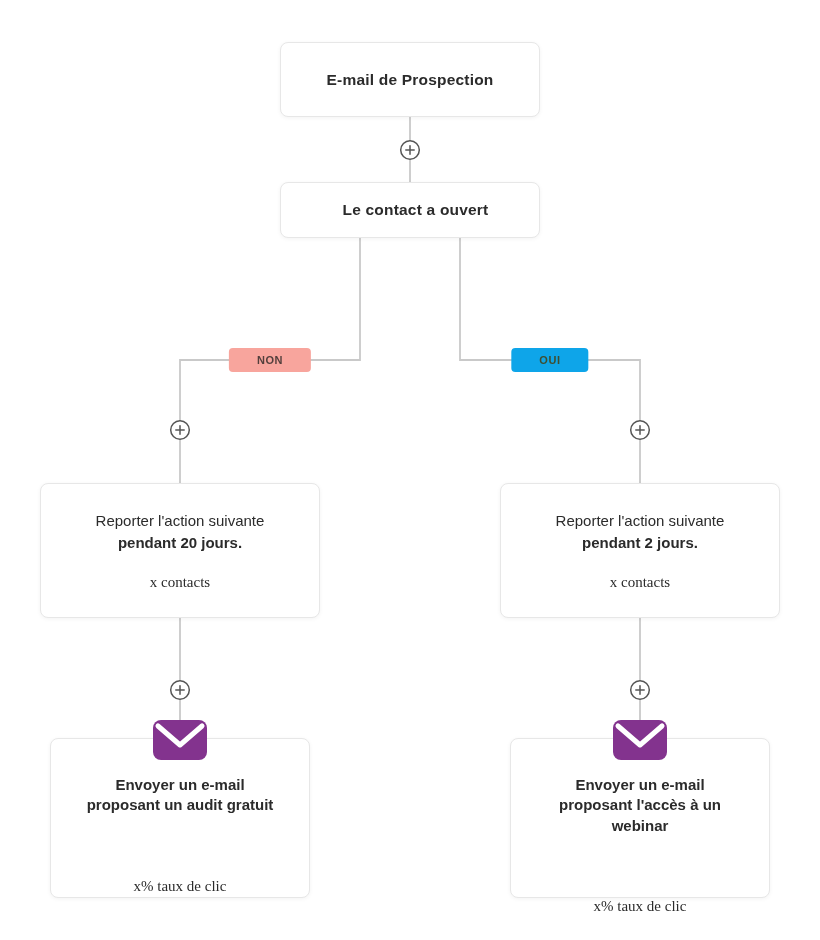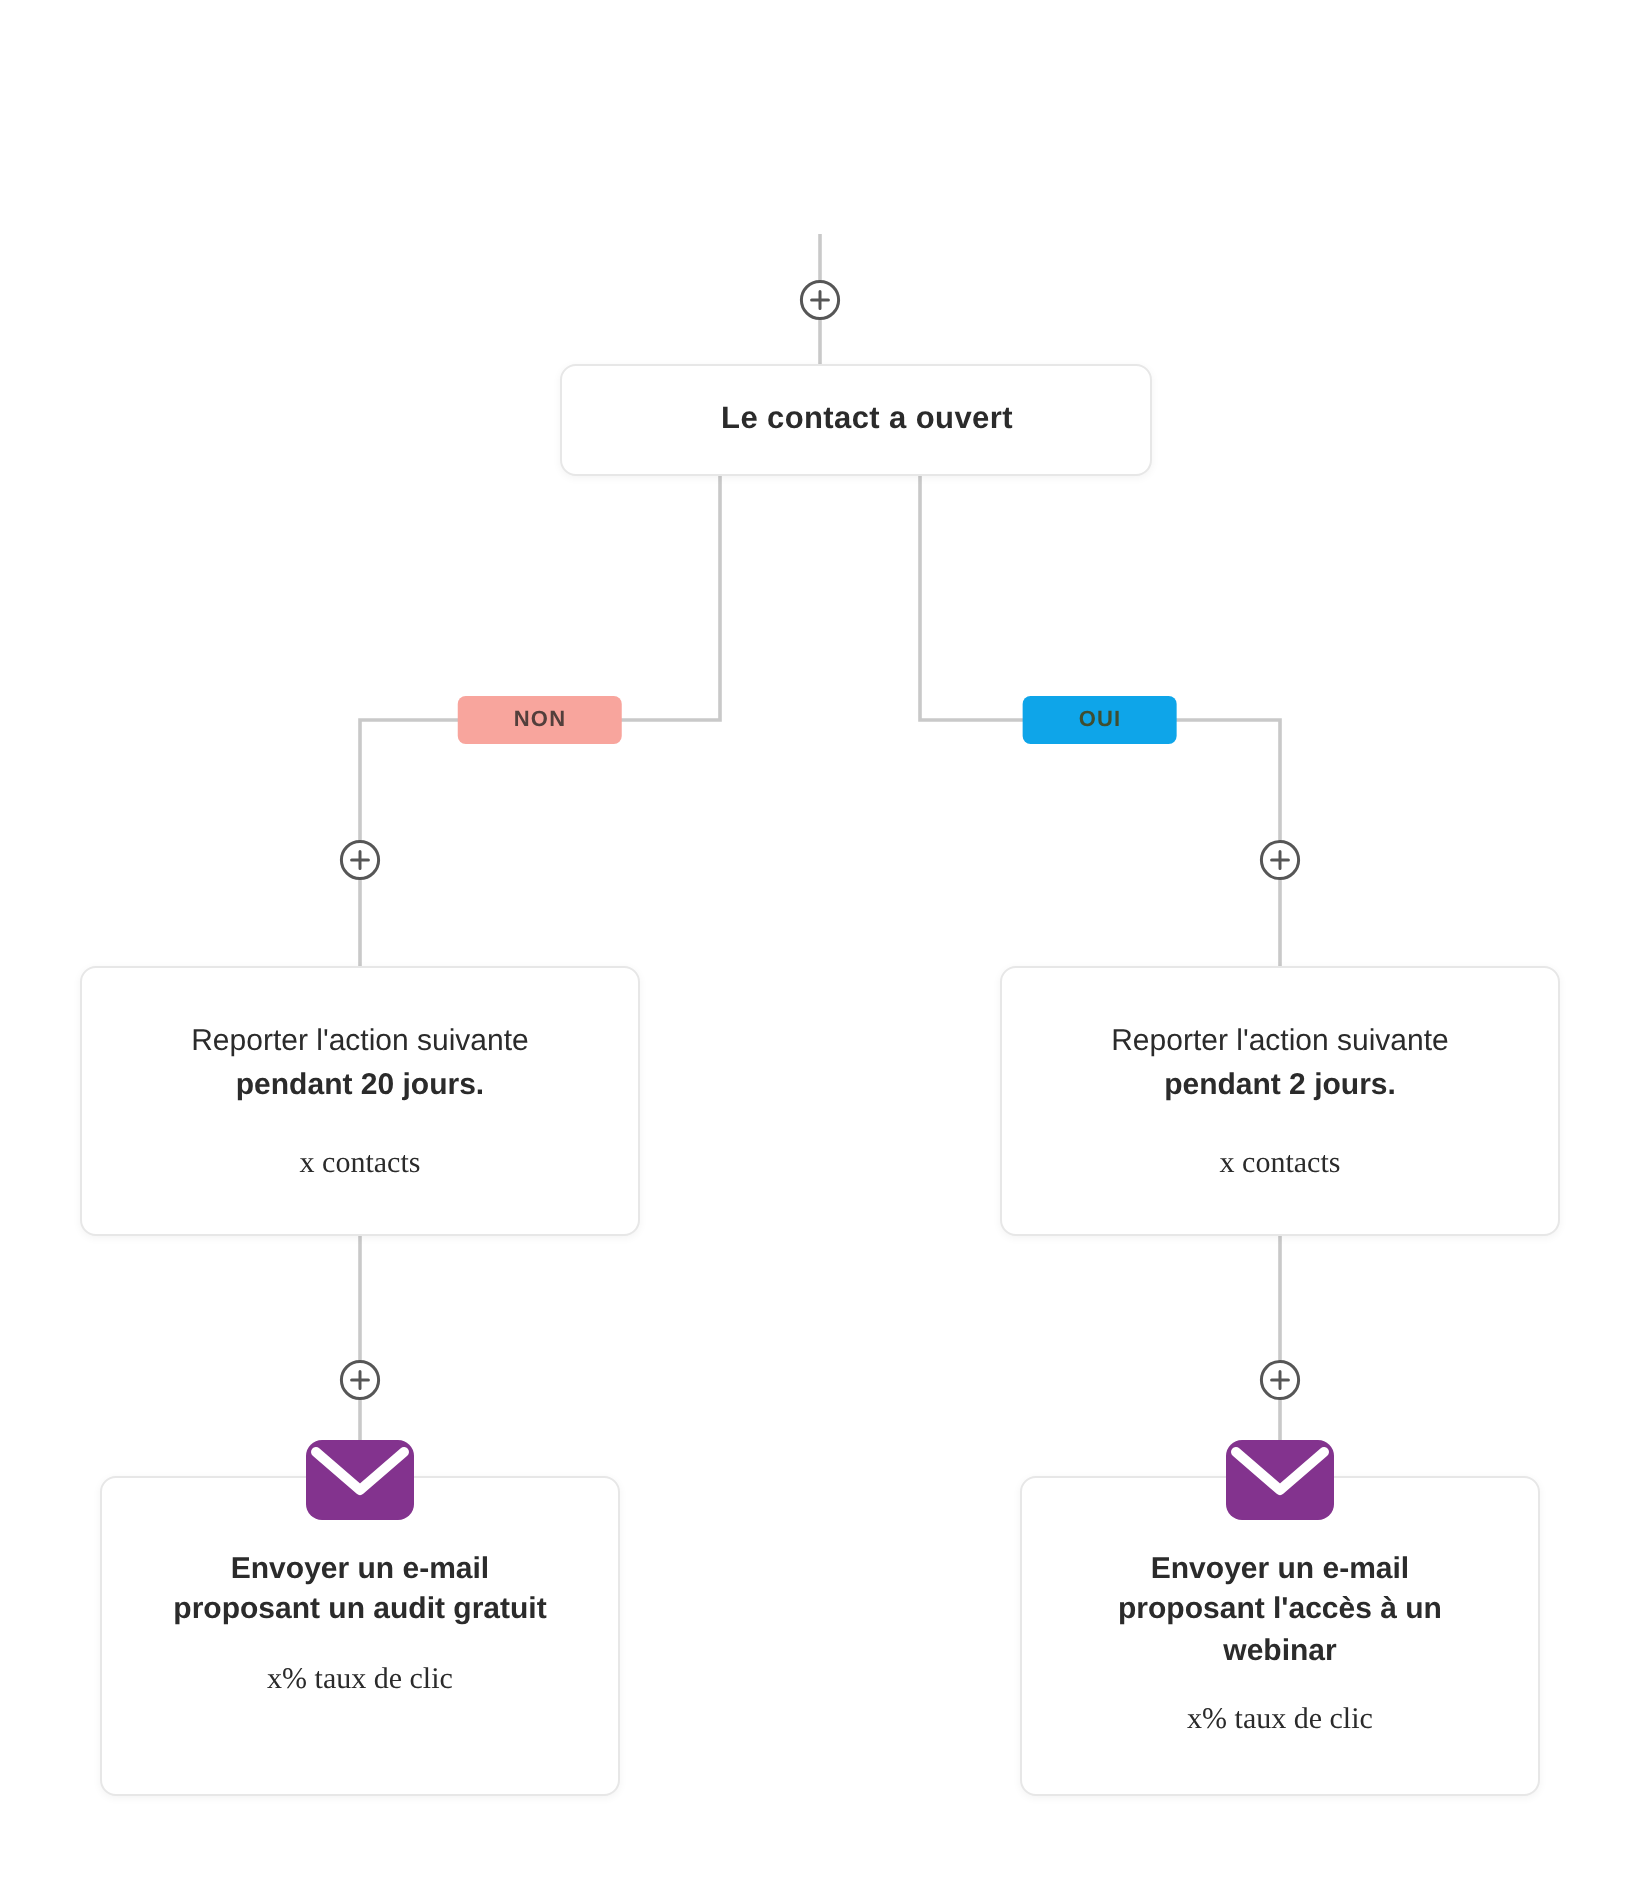--- a/index.html
+++ b/index.html
@@ -14,21 +14,21 @@
     position:absolute;background:#ffffff;border:1px solid #e7e7e7;border-radius:8px;
     box-shadow:0 1px 4px rgba(0,0,0,0.05);
     display:flex;flex-direction:column;align-items:center;justify-content:center;
     text-align:center;cursor:pointer;box-sizing:border-box;
   }
   .node-title{font-weight:700;font-size:15.5px;letter-spacing:.2px;}
   .delay-line1{font-size:15px;font-weight:400;line-height:1.45;}
   .delay-line2{font-size:15px;font-weight:700;line-height:1.45;}
   .node-meta{font-size:15px;font-weight:400;margin-top:20px;font-family:Liberation Serif, serif;}
 
-  .email-node{justify-content:flex-start;padding-top:36px;}
+  .email-node{justify-content:flex-start;padding-top:36px;gap:46px;}
   .email-title{font-weight:700;font-size:15px;line-height:1.35;max-width:205px;}
   .email-node .node-meta{margin-top:16px;}
 
   .plus-btn{
     position:absolute;width:22px;height:22px;transform:translate(-50%,-50%);
     background:transparent;border:none;padding:0;cursor:pointer;line-height:0;
   }
   .badge{
     position:absolute;transform:translate(-50%,-50%);
     font-size:11px;font-weight:700;letter-spacing:.6px;
@@ -47,29 +47,32 @@
 <div class="canvas">
 
   <svg class="wires" width="820" height="940">
     <path d="M410,117 L410,183"></path>
     <path d="M360,237 L360,360 L180,360 L180,483"></path>
     <path d="M460,237 L460,360 L640,360 L640,483"></path>
     <path d="M180,617 L180,740"></path>
     <path d="M640,617 L640,740"></path>
   </svg>
 
+  <div class="node" style="left:280px;top:42px;width:260px;height:75px;">
+    <span class="node-title">E-mail de Prospection</span>
+  </div>
 
   <button class="plus-btn" style="left:410px;top:150px;">
     <svg width="22" height="22" viewBox="0 0 22 22">
       <circle cx="11" cy="11" r="9.3" fill="#ffffff" stroke="#565656" stroke-width="1.5"></circle>
       <path d="M11 6.8 V15.2 M6.8 11 H15.2" stroke="#565656" stroke-width="1.5" stroke-linecap="round"></path>
     </svg>
   </button>
 
-  <div class="node" style="left:280px;top:182px;width:296px;height:56px;padding-left:11px;">
+  <div class="node" style="left:280px;top:182px;width:260px;height:56px;padding-left:11px;">
     <span class="node-title">Le contact a ouvert</span>
   </div>
 
   <span class="badge badge-no" style="left:270px;top:360px;">NON</span>
   <span class="badge badge-yes" style="left:550px;top:360px;">OUI</span>
 
   <button class="plus-btn" style="left:180px;top:430px;">
     <svg width="22" height="22" viewBox="0 0 22 22">
       <circle cx="11" cy="11" r="9.3" fill="#ffffff" stroke="#565656" stroke-width="1.5"></circle>
       <path d="M11 6.8 V15.2 M6.8 11 H15.2" stroke="#565656" stroke-width="1.5" stroke-linecap="round"></path>

